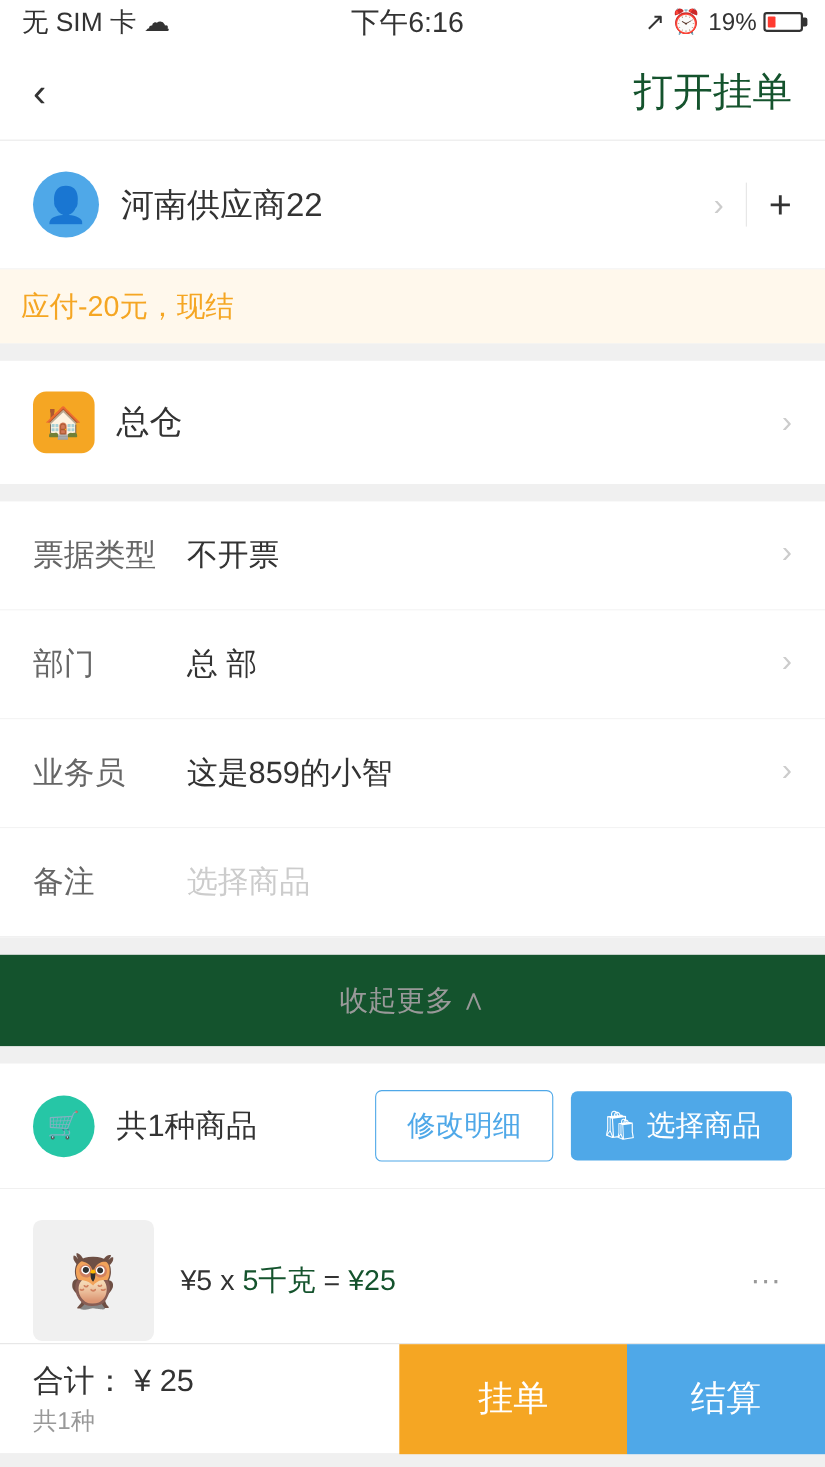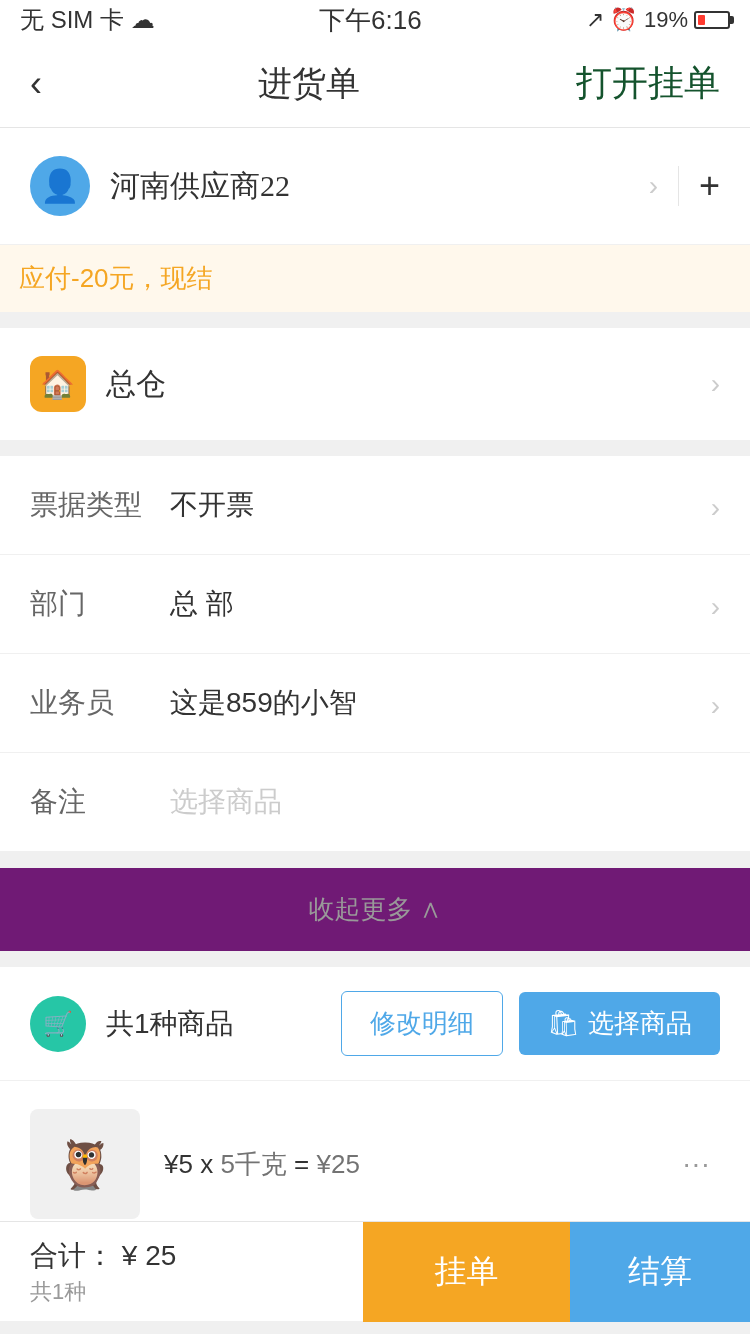--- a/index.html
+++ b/index.html
@@ -76,21 +76,21 @@
     }
     .supplier-avatar {
       width: 60px; height: 60px;
       background: #4fa8e8;
       border-radius: 50%;
       display: flex; align-items: center; justify-content: center;
       margin-right: 20px;
       flex-shrink: 0;
     }
     .avatar-icon { font-size: 32px; color: #fff; }
-    .supplier-name { flex: 1; font-size: 30px; color: #333; font-family: Liberation Serif, serif; }
+    .supplier-name { flex: 1; font-size: 30px; color: #333; }
     .chevron-right { font-size: 28px; color: #ccc; margin-right: 0; }
     .divider-v {
       width: 1px; height: 40px; background: #e5e5e5;
       margin: 0 20px;
     }
     .plus-btn { font-size: 36px; color: #333; cursor: pointer; font-weight: 300; }
 
     
     .info-banner {
       background: #fff8ec;
@@ -115,33 +115,33 @@
       display: flex; align-items: center; justify-content: center;
       margin-right: 20px;
       flex-shrink: 0;
     }
     .warehouse-icon { font-size: 28px; color: #fff; }
     .warehouse-name { flex: 1; font-size: 30px; color: #333; }
 
     
     .form-row {
       display: flex;
-      align-items: flex-end;
+      align-items: flex-start;
       padding: 30px 30px;
       background: #fff;
       border-bottom: 1px solid #f0f0f0;
       min-height: 88px;
     }
     .form-label { width: 140px; font-size: 28px; color: #666; flex-shrink: 0; }
     .form-value { flex: 1; font-size: 28px; color: #333; }
     .form-placeholder { flex: 1; font-size: 28px; color: #ccc; }
 
     
     .collapse-row {
-      background: #701a75;
+      background: #14532d;
       display: flex;
       align-items: center;
       justify-content: center;
       padding: 24px;
       font-size: 26px;
       color: #999;
       cursor: pointer;
       margin-bottom: 16px;
     }
 
@@ -200,21 +200,21 @@
       border-radius: 8px;
       display: flex; align-items: center; justify-content: center;
       margin-right: 24px;
       flex-shrink: 0;
       overflow: hidden;
     }
     .product-thumb-icon { font-size: 48px; color: #bbb; }
     .product-info { flex: 1; }
     .product-name { font-size: 28px; color: #333; margin-bottom: 12px; font-weight: 500; }
     .product-price { font-size: 26px; color: #333; }
-    .price-highlight { color: #737373; }
+    .price-highlight { color: #14532d; }
     .more-btn {
       font-size: 28px;
       color: #999;
       cursor: pointer;
       padding: 10px;
     }
 
     
     .bottom-bar {
       position: fixed;
@@ -266,21 +266,20 @@
     <span>⏰</span>
     <span>19%</span>
     <div class="battery-icon">
       <div class="battery-fill"></div>
     </div>
   </div>
 </div>
 
 <div class="nav-bar">
   <span class="nav-back">‹</span>
-  <span class="nav-title">进货单</span>
   <span class="nav-action">打开挂单</span>
 </div>
 
 <div class="content">
 
   <div class="card">
     <div class="supplier-row">
       <div class="supplier-avatar">
         <span class="avatar-icon">👤</span>
       </div>

